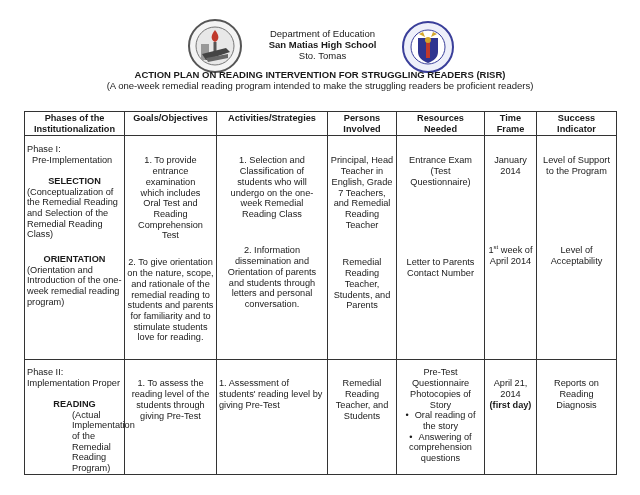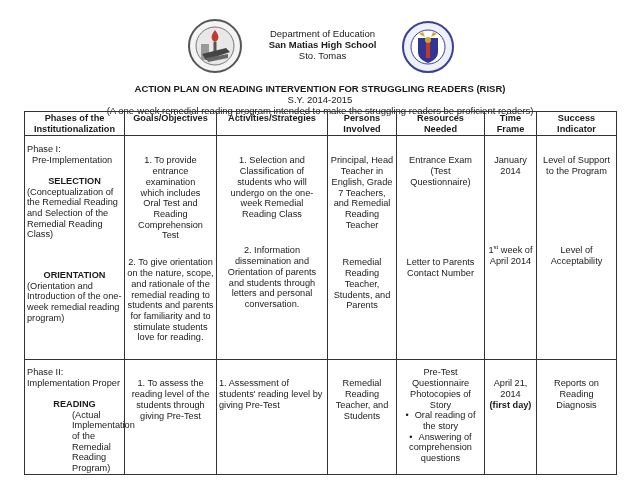--- a/index.html
+++ b/index.html
@@ -5,21 +5,21 @@
     * { margin: 0; padding: 0; box-sizing: border-box; }
     html, body { width: 640px; height: 495px; background: #ffffff; overflow: hidden; }
     body { font-family: "Liberation Sans", sans-serif; color: #1a1a1a; position: relative; }
 
     .letterhead { position: absolute; left: 0; top: 0; width: 640px; height: 80px; }
     .logo-school { position: absolute; left: 186px; top: 18px; width: 58px; height: 56px; }
     .logo-deped { position: absolute; left: 401px; top: 20px; width: 54px; height: 54px; }
     .lh-text { position: absolute; left: 250px; top: 28px; width: 145px; text-align: center; font-size: 9.5px; line-height: 11.2px; }
     .lh-text .bold { font-weight: bold; }
 
-    .title-block { position: absolute; left: 0; top: 83px; width: 640px; text-align: center; font-size: 9.5px; line-height: 11px; }
+    .title-block { position: absolute; left: 0; top: 69px; width: 640px; text-align: center; font-size: 9.5px; line-height: 11px; }
     .title-block .main-title { font-weight: bold; }
 
     table.plan { position: absolute; left: 24px; top: 111px; width: 592px; border-collapse: collapse; table-layout: fixed; font-size: 9.2px; line-height: 10.7px; }
     table.plan th, table.plan td { border: 1.3px solid #333; vertical-align: top; }
     table.plan th { font-weight: bold; text-align: center; height: 22px; padding: 1px 2px; }
     table.plan td { padding: 0 2px; }
     .c { text-align: center; }
     .l { text-align: left; }
     .b { font-weight: bold; }
     .blk { display: block; }
@@ -52,21 +52,20 @@
     <circle cx="27" cy="27" r="17" fill="#ffffff" stroke="#3a3f9a" stroke-width="1"></circle>
     <path d="M17 18 L37 18 L37 32 C37 38 32 41 27 43 C22 41 17 38 17 32 Z" fill="#2f3590"></path>
     <rect x="25" y="22" width="4" height="16" fill="#c0392b"></rect>
     <circle cx="27" cy="20" r="3" fill="#d4a72c"></circle>
     <path d="M18 14 L24 17 L22 12 Z M36 14 L30 17 L32 12 Z" fill="#d4a72c"></path>
   </svg>
 </div>
 
 <div class="title-block">
   <div class="main-title">ACTION PLAN ON READING INTERVENTION FOR STRUGGLING READERS (RISR)</div>
-  <div>S.Y. 2014-2015</div>
   <div>(A one-week remedial reading program intended to make the struggling readers be proficient readers)</div>
 </div>
 
 <table class="plan">
   <colgroup>
     <col style="width:100px">
       <col style="width:92px">
       <col style="width:111px">
       <col style="width:69px">
       <col style="width:88px">
@@ -104,21 +103,21 @@
     </tr>
   </thead>
   <tbody>
 
     <tr style="height:224px;">
       <td class="l" style="padding-top:8px;">
         <div>Phase I:</div>
         <div style="padding-left:5px;">Pre-Implementation</div>
         <div class="c b" style="margin-top:10px;">SELECTION</div>
         <div>(Conceptualization of the Remedial Reading and Selection of the Remedial Reading Class)</div>
-        <div class="c b" style="margin-top:30px;">ORIENTATION</div>
+        <div class="c b" style="margin-top:14px;">ORIENTATION</div>
         <div>(Orientation and Introduction of the one-week remedial reading program)</div>
       </td>
       <td class="c" style="padding-top:19px;">
         <div style="padding:0 6px; height:102px;">1. To provide entrance examination which includes Oral Test and Reading Comprehension Test</div>
         <div>2. To give orientation on the nature, scope, and rationale of the remedial reading to students and parents for familiarity and to stimulate students love for reading.</div>
       </td>
       <td class="c" style="padding-top:19px;">
         <div style="padding:0 5px; height:90px;">1.  Selection and Classification of students who will undergo on the one-week Remedial Reading Class</div>
         <div>2.  Information dissemination and Orientation of parents and students through letters and personal conversation.</div>
       </td>

